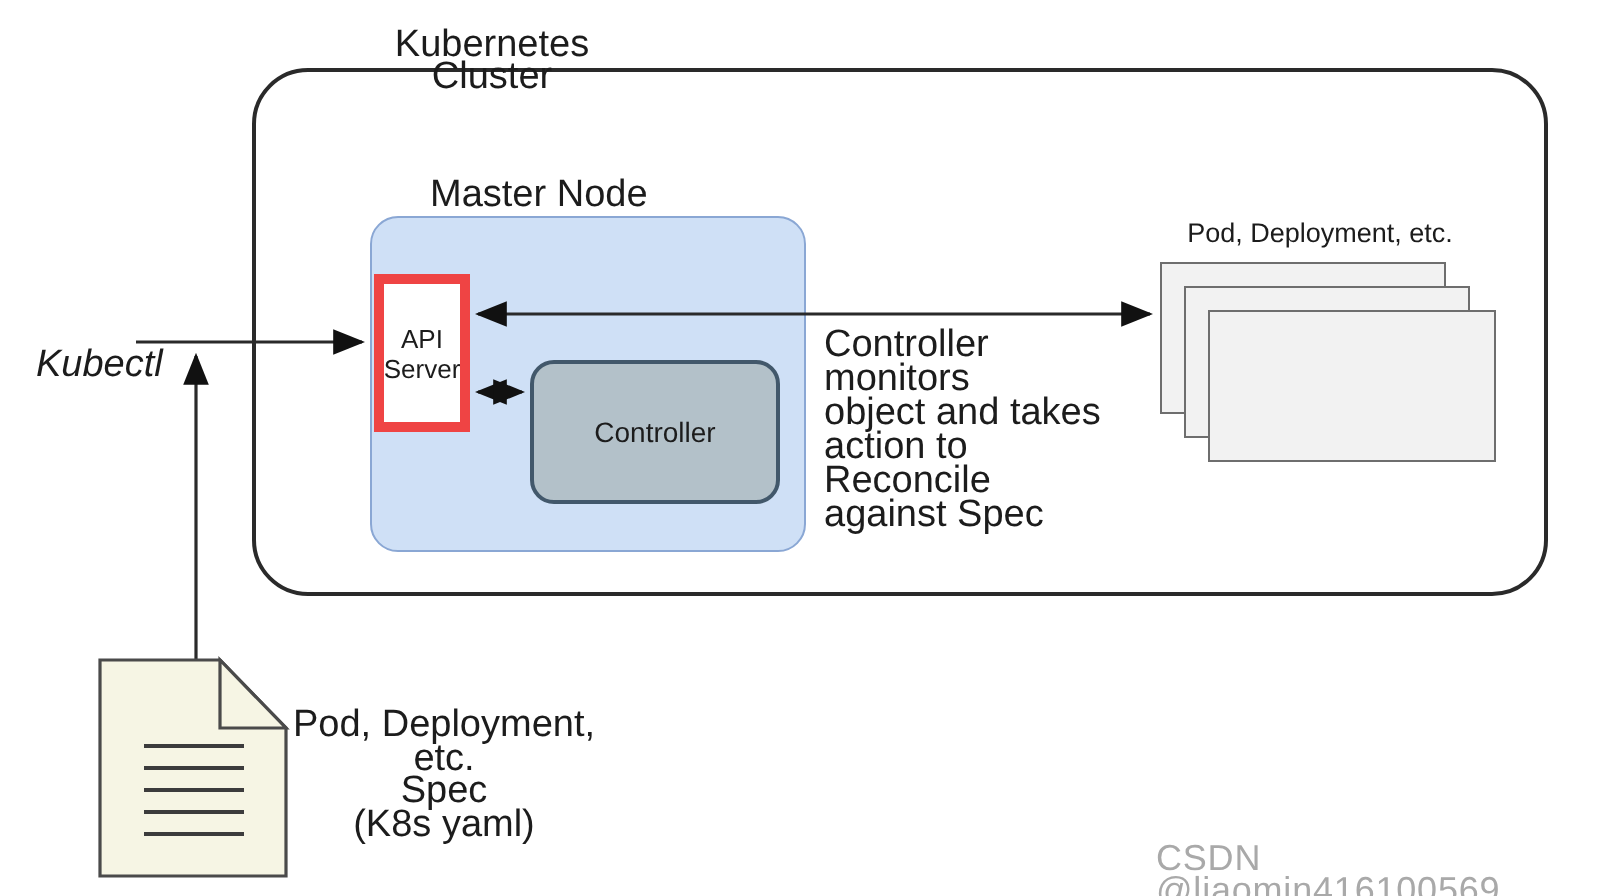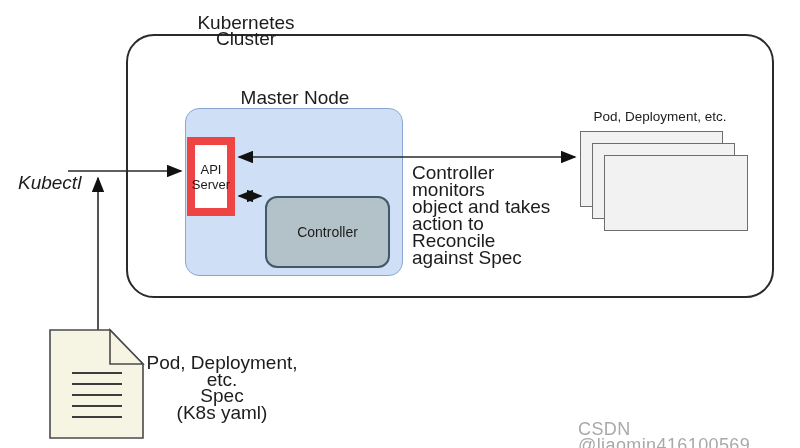--- a/index.html
+++ b/index.html
@@ -24,35 +24,34 @@
   .master-box {
     left: 185px; top: 108px; width: 218px; height: 168px;
     background: var(--master-fill, #cfe0f6);
     border: 1.5px solid var(--master-border, #8aa7d4);
     border-radius: 14px;
     z-index: 2;
   }
   .api-box {
     left: 187px; top: 137px; width: 48px; height: 79px;
     background: #ffffff;
-    border: 8px solid #ef4444;
+    border: 5px solid #ef4444;
     z-index: 3;
     display: flex; align-items: center; justify-content: center;
     text-align: center;
     font-size: 13px; line-height: 15px;
   }
   .controller-box {
     left: 265px; top: 180px; width: 125px; height: 72px;
     background: var(--controller-fill, #b3c1c9);
     border: 2px solid var(--controller-border, #42586b);
     border-radius: 12px;
     z-index: 3;
     display: flex; align-items: center; justify-content: center;
     font-size: 14px;
-    margin-top: 16px;
   }
   .pod-rect {
     width: 143px; height: 76px;
     background: var(--pod-fill, #f2f2f2);
     border: 1.5px solid var(--pod-border, #6e6e6e);
   }
   .pod-back  { left: 580px; top: 131px; z-index: 2; }
   .pod-mid   { left: 592px; top: 143px; z-index: 3; }
   .pod-front { left: 604px; top: 155px; z-index: 4; width: 144px; }
   
@@ -60,21 +59,21 @@
     position: absolute; left: 0; top: 0; width: 800px; height: 448px;
     z-index: 6; pointer-events: none;
   }
   .arrow-line { stroke: var(--line, #1a1a1a); stroke-width: 1.6; fill: none; }
   .doc-shape { fill: var(--doc-fill, #f6f5e4); stroke: var(--doc-border, #4a4a4a); stroke-width: 1.6; }
   .doc-line { stroke: #3c3c3c; stroke-width: 2; }
   
   .label { position: absolute; font-size: 19px; line-height: 16px; z-index: 10; }
   .pre { white-space: pre-line; }
   .t-cluster   { left: 166px; top: 15px;  width: 160px; text-align: center; }
-  .t-master    { left: 215px; top: 90px;  width: 160px; text-align: center; }
+  .t-master    { left: 215px; top: 90px;  width: 160px; }
   .t-kubectl   { left: 18px;  top: 175px; font-style: italic; }
   .t-pods      { left: 579px; top: 109px; width: 162px; text-align: center; font-size: 13.5px; }
   .t-note      { left: 412px; top: 164px; width: 150px; line-height: 17px; }
   .t-spec      { left: 142px; top: 355px; width: 160px; text-align: center; line-height: 16.5px; }
   .t-watermark {
     left: 578px; top: 421px; width: 215px;
     font-size: 18px; color: var(--watermark, #a9a9a9);
     letter-spacing: 0.4px; z-index: 10;
   }
 </style>

